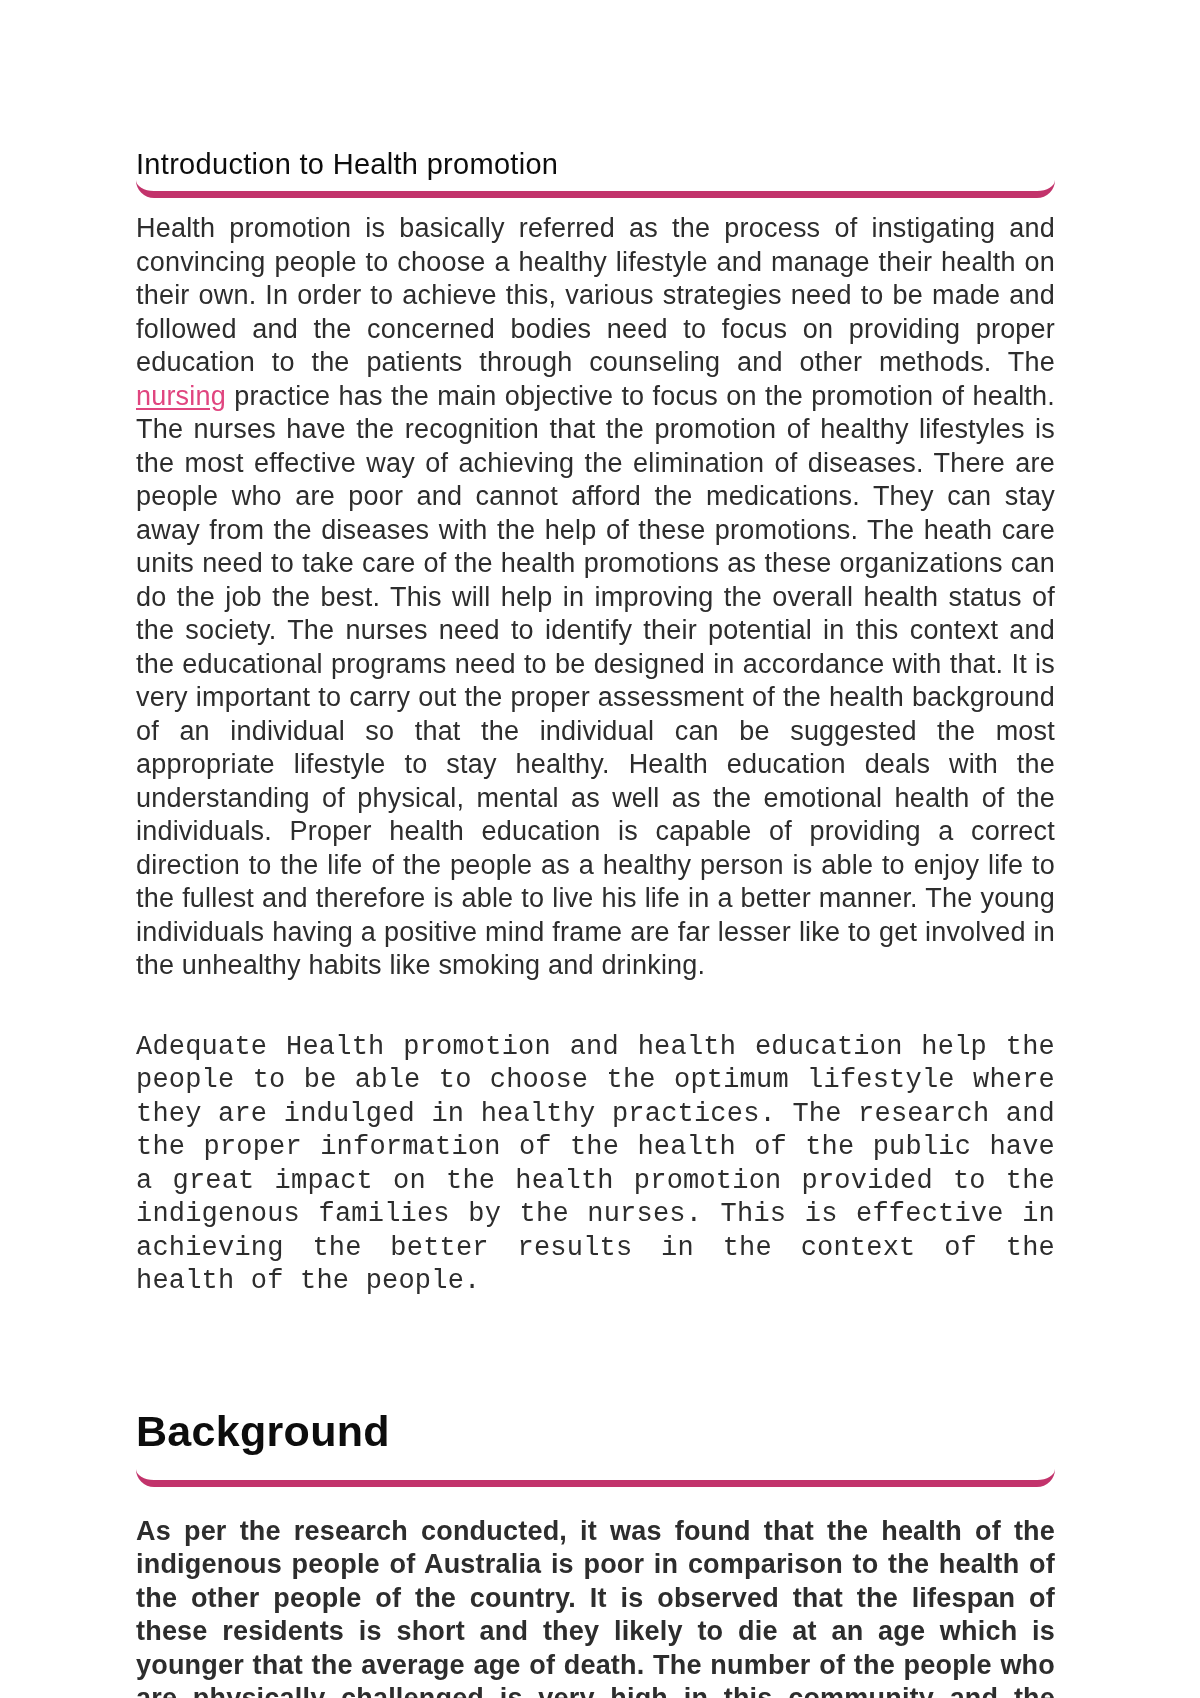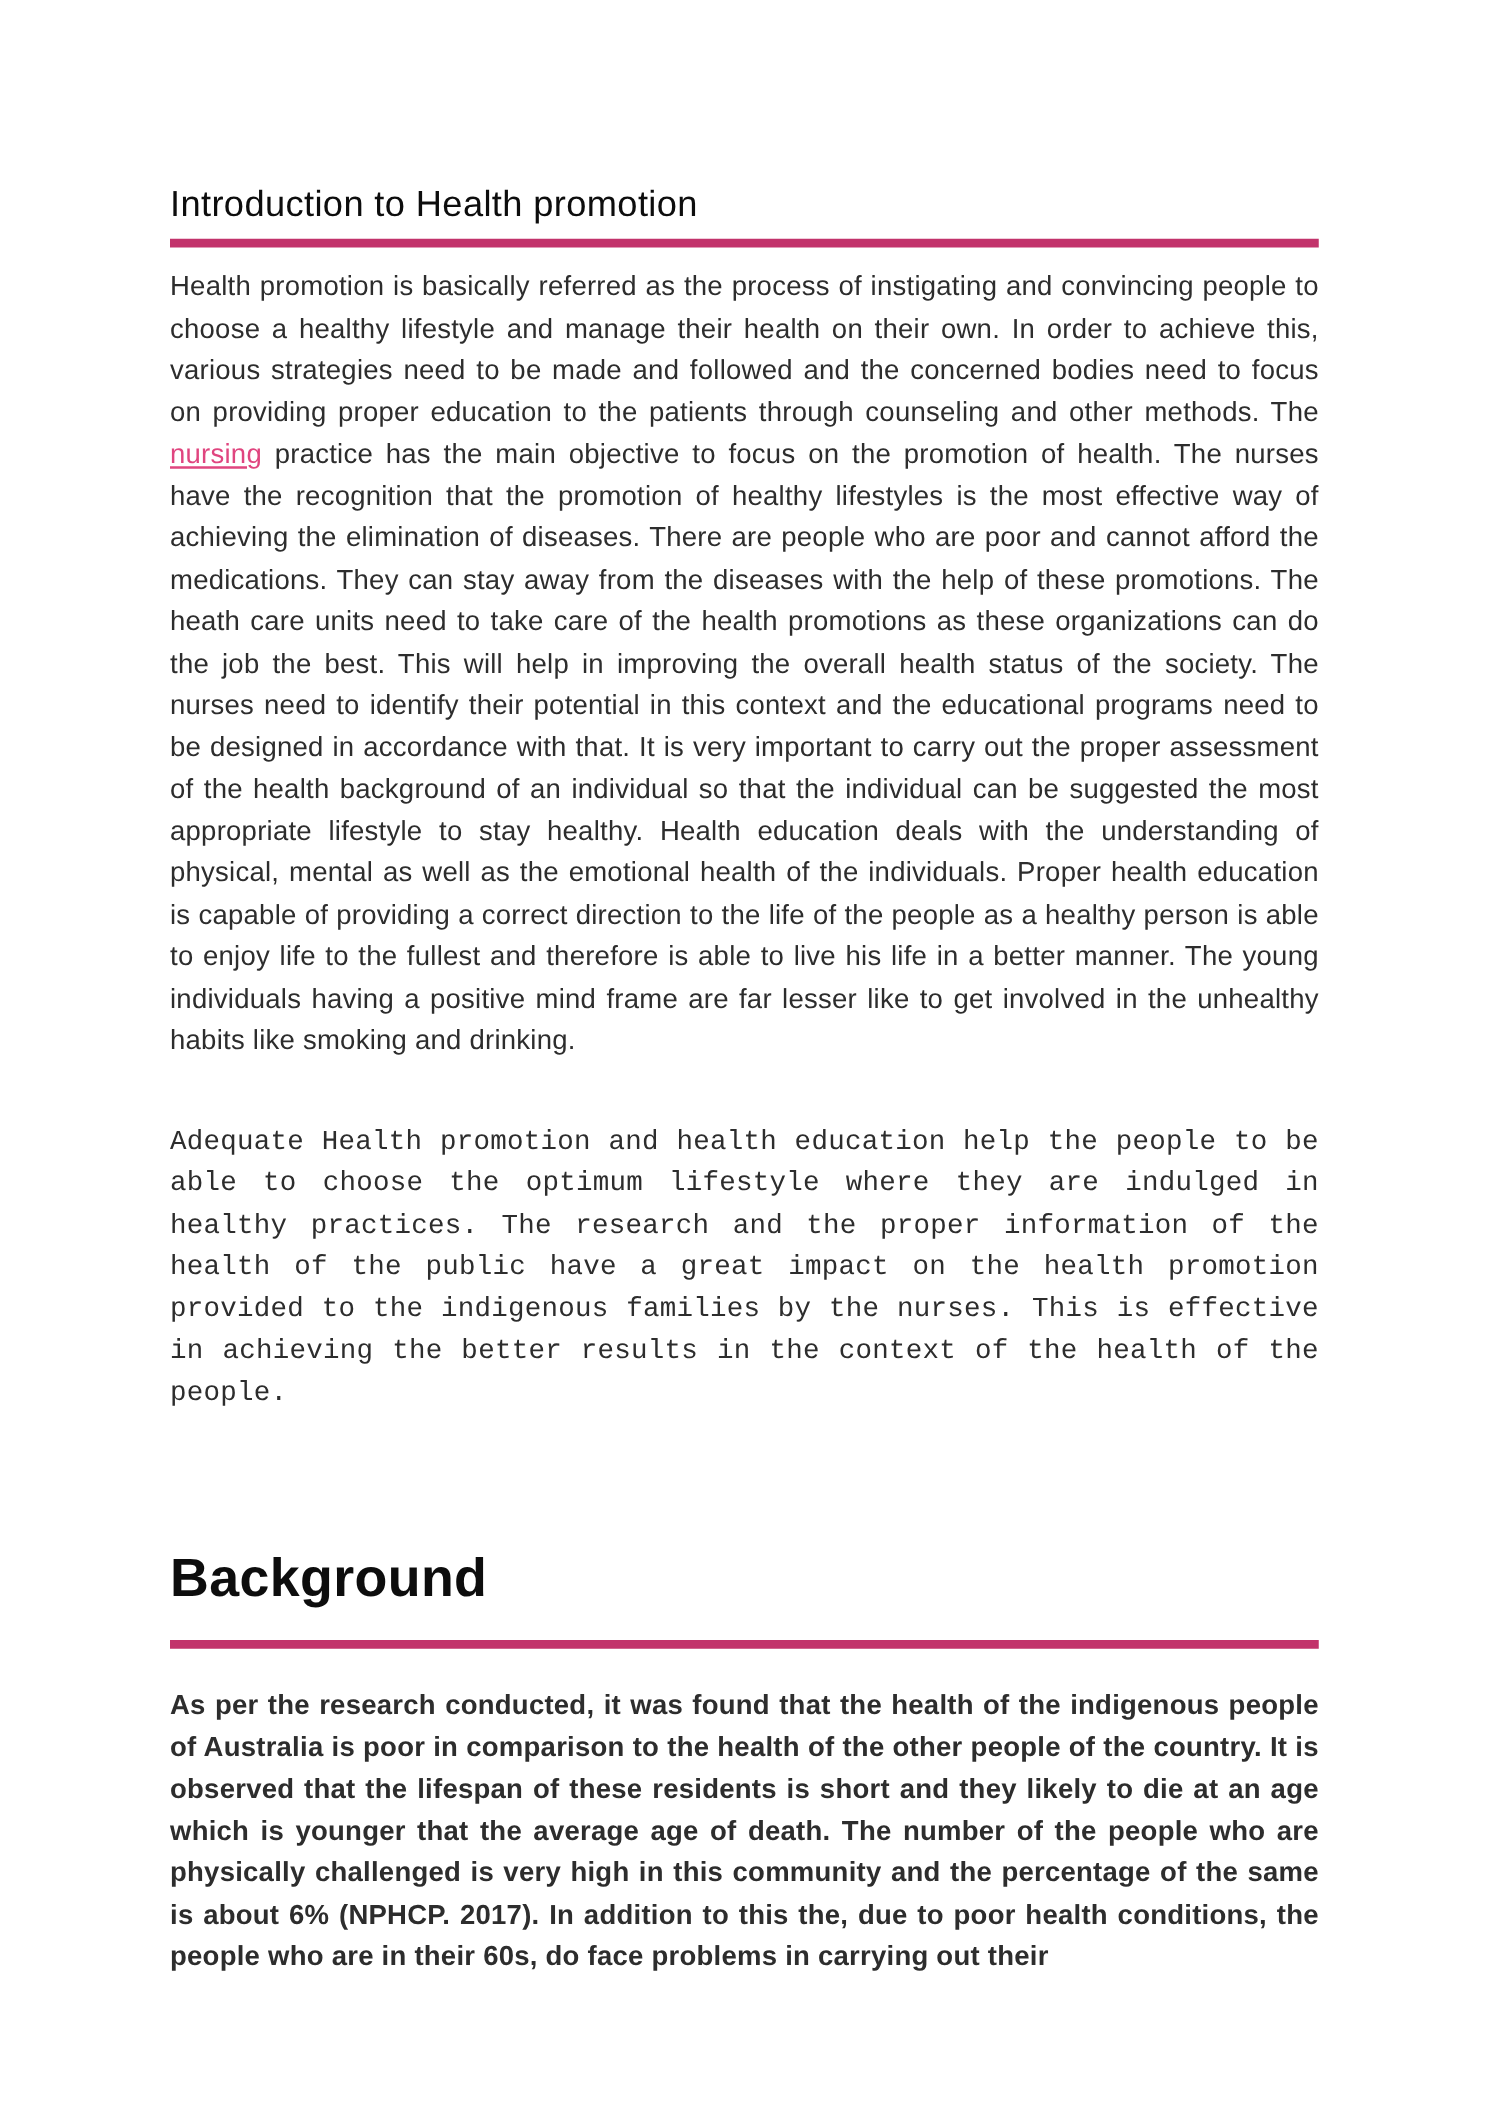--- a/index.html
+++ b/index.html
@@ -2,21 +2,21 @@
 <html style="--accent: #c2336b; --link: #e0457f; --text: #2d2d2d; --heading: #0d0d0d; --page_bg: #ffffff;"><head>
 <meta charset="utf-8">
 <style>
   :root {
     --accent: #c2336b;
     --link: #e0457f;
     --text: #2d2d2d;
     --heading: #0d0d0d;
     --page_bg: #ffffff;
   }
-  * { margin: 0; padding: 0; box-sizing: border-box; }
+  * { margin: 0; padding: 0; box-sizing: border-box; border-radius: 18px; }
   html, body {
     width: 1200px;
     background: var(--page_bg);
     font-family: "Liberation Sans", sans-serif;
   }
   .page {
     position: relative;
     width: 1200px;
     height: 1698px;
     background: var(--page_bg);
@@ -36,21 +36,21 @@
   .doc-h2 {
     font-size: 43px;
     font-weight: 700;
     letter-spacing: 0.3px;
     color: var(--heading);
     margin-top: 108px;
     padding-bottom: 24px;
     border-bottom: 7px solid var(--accent);
   }
   .para {
-    font-size: 22px;
+    font-size: 27px;
     line-height: 33.5px;
     letter-spacing: 0.2px;
     text-align: justify;
     color: var(--text);
   }
   .para-first { margin-top: 14px; }
   .para-spaced { margin-top: 48px; font-family: Liberation Mono, monospace; }
   .para-after-h2 { margin-top: 28px; font-weight: bold; }
   .inline-link {
     color: var(--link);

